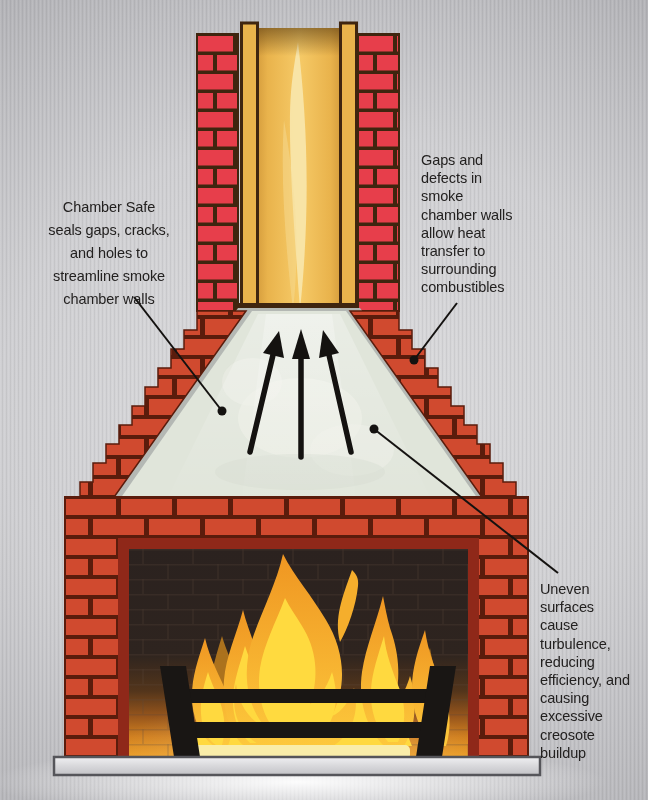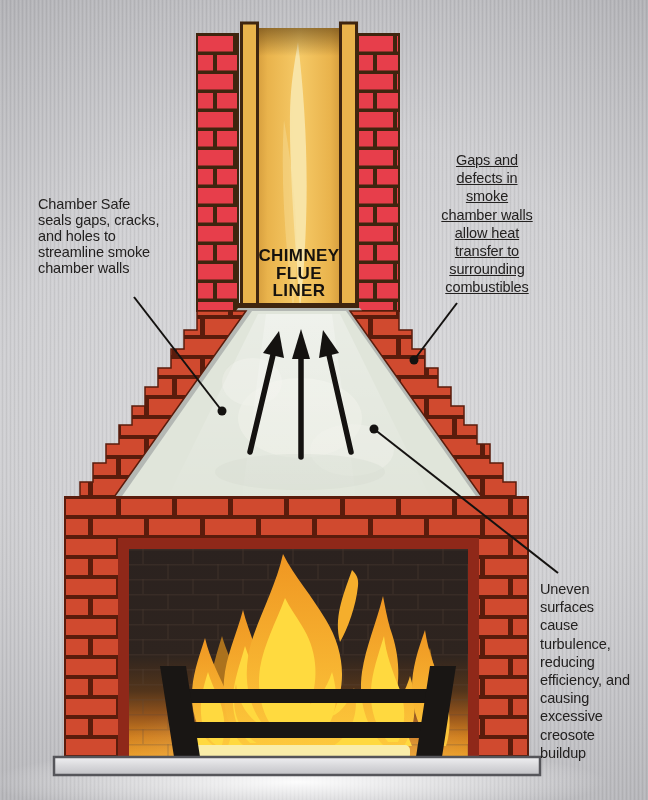--- a/index.html
+++ b/index.html
@@ -9,22 +9,22 @@
     background:
       repeating-linear-gradient(90deg, rgba(255,255,255,.09) 0 1px, rgba(0,0,0,0) 1px 2px, rgba(0,0,0,.05) 2px 3px, rgba(0,0,0,0) 3px 4px),
       radial-gradient(ellipse 120% 85% at 50% 52%, #dcdcde 0%, #cfcfd2 42%, #b5b5b9 72%, #a0a0a4 100%);
   }
   .stage svg{position:absolute;left:0;top:0;}
   .ann{
     position:absolute;z-index:3;color:#232120;
     font-size:14.5px;line-height:18.2px;letter-spacing:-0.1px;
     white-space:pre-line;
   }
-  #lbl-chamber-safe{top:196px;left:38px;width:142px;text-align:left;line-height:16px;}
-  #lbl-gaps{top:151px;left:421px;width:132px;text-align:center;text-decoration:underline;}
+  #lbl-chamber-safe{top:196px;left:38px;width:142px;text-align:center;line-height:23px;}
+  #lbl-gaps{top:151px;left:421px;width:132px;text-align:left;}
   #lbl-uneven{top:580px;left:540px;width:91px;text-align:left;}
   .part{
     position:absolute;z-index:3;color:#16120e;font-weight:bold;white-space:pre-line;text-align:center;
   }
   #lbl-flue{top:247px;left:251px;width:96px;font-size:17px;line-height:17.5px;letter-spacing:0.4px;}
   #lbl-smoke{top:467px;left:149px;width:300px;font-size:26px;line-height:28px;letter-spacing:0.5px;}
 </style>
 </head>
 <body>
 
@@ -206,17 +206,14 @@
 combustibles</div>
   <div class="ann" id="lbl-uneven">Uneven
 surfaces cause
 turbulence,
 reducing
 efficiency, and
 causing
 excessive
 creosote
 buildup</div>
-  <div class="part" id="lbl-flue">CHIMNEY
-FLUE
-LINER</div>
 
 </div>
 
 </body></html>

